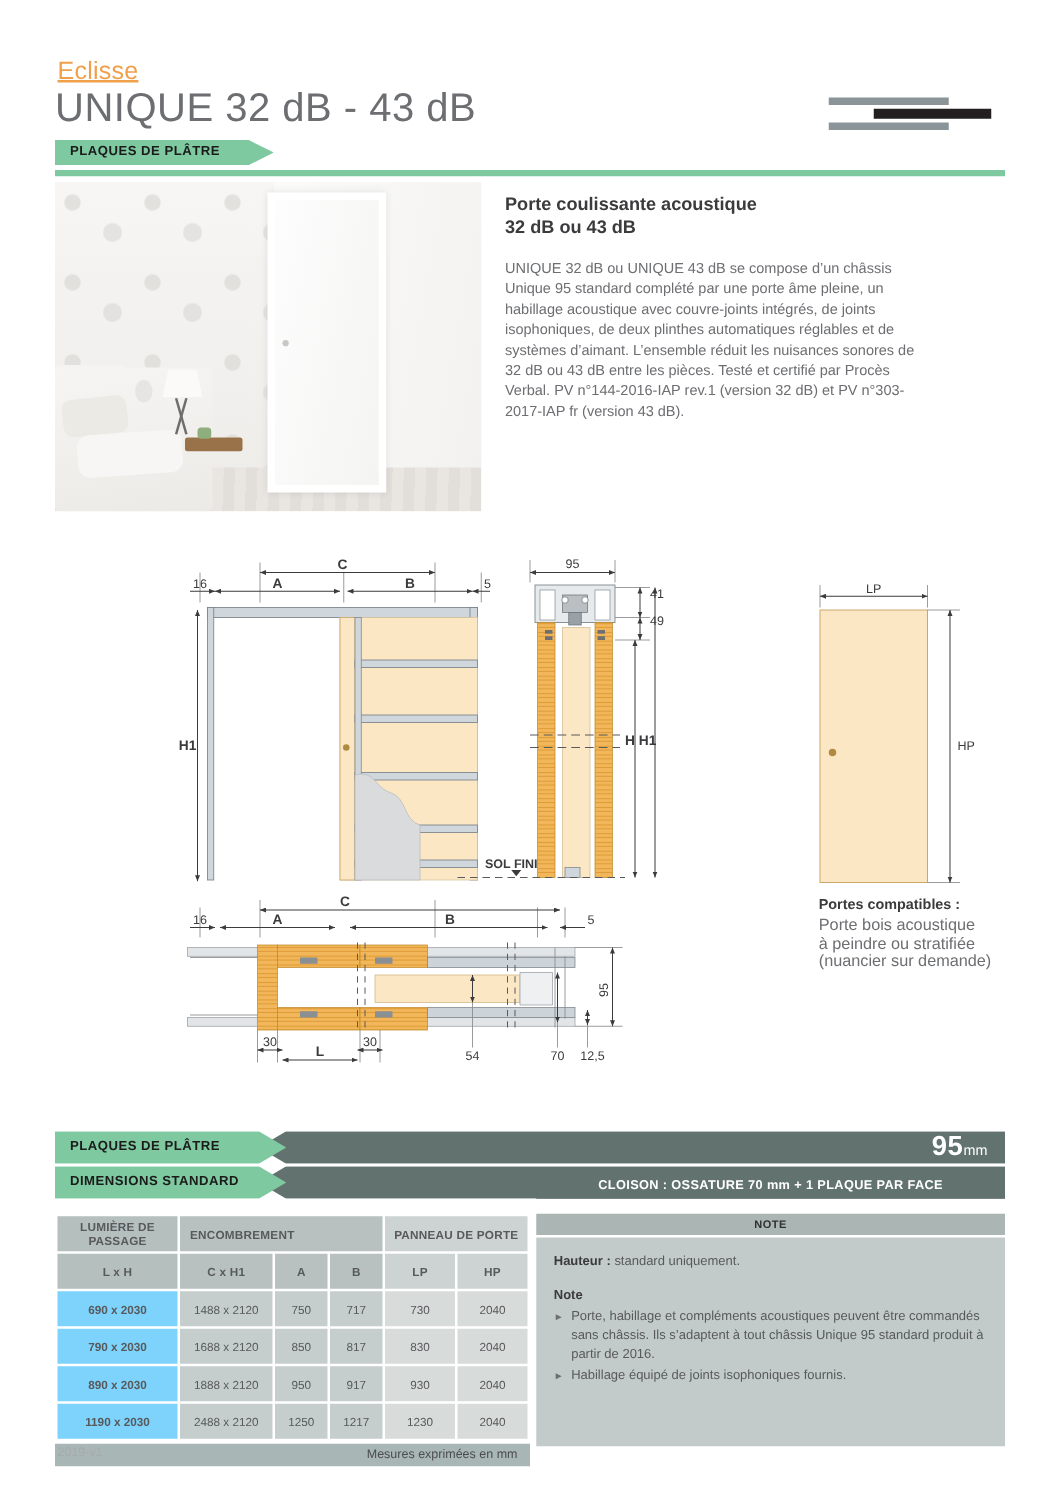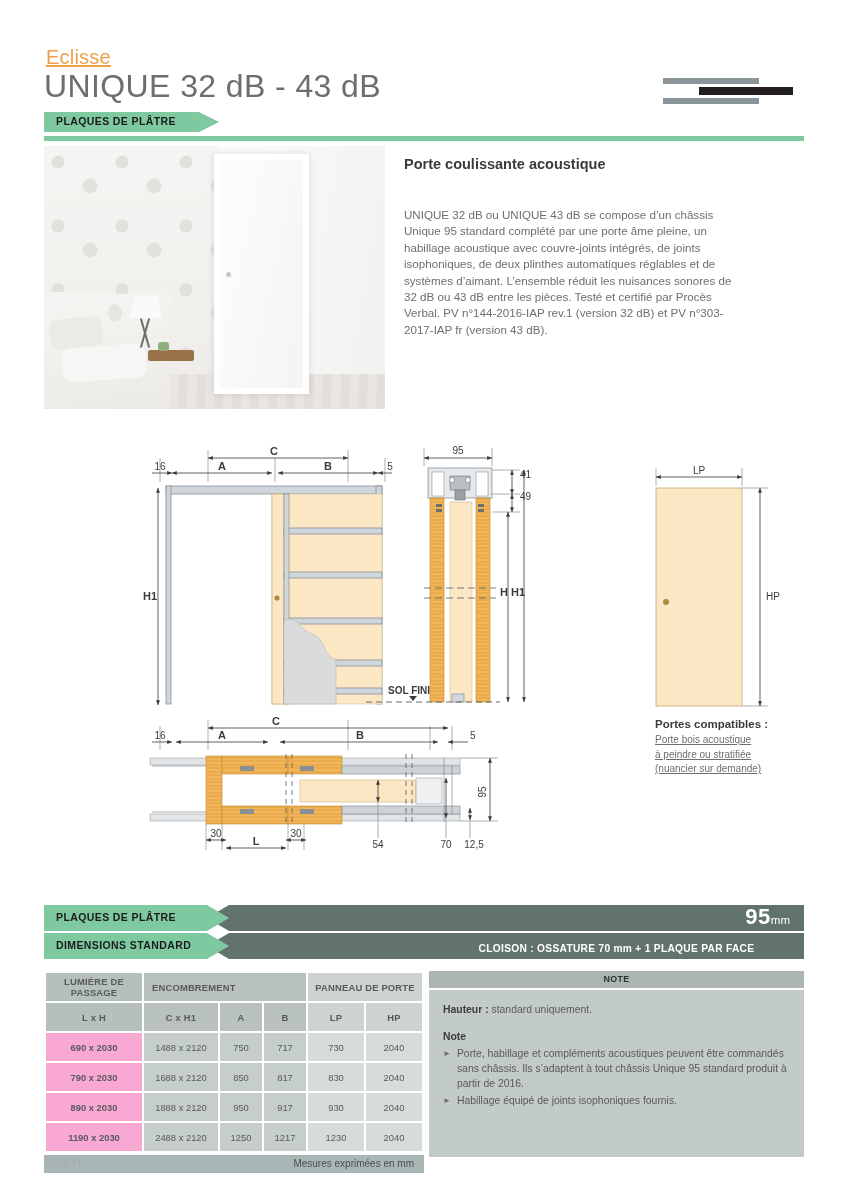--- a/index.html
+++ b/index.html
@@ -68,21 +68,21 @@
   #desc-body{left:404px;top:207px;width:330px;font-size:11.6px;line-height:16.4px;color:#6d6e71;}
 
   
   #drawings{left:0;top:420px;width:849px;height:470px;}
   .dim-txt{font-size:10px;fill:#3b3b3d;font-family:"Liberation Sans",sans-serif;}
   .dim-txt.b{font-weight:bold;font-size:11px;}
   .thin{stroke:#8a8d8f;stroke-width:.7;fill:none;}
 
   
   #compat-title{left:655px;top:718px;font-size:11.5px;font-weight:bold;color:#3b3b3d;}
-  #compat-body{left:655px;top:733px;width:160px;font-size:10px;line-height:14.6px;color:#6d6e71;text-decoration:underline;}
+  #compat-body{left:655px;top:733px;width:160px;font-size:13px;line-height:14.6px;color:#6d6e71;}
 
   
   #tbl{left:44px;top:905px;width:760px;}
   .row-band{position:relative;height:26px;margin-bottom:2px;}
   .row-band .green{position:absolute;left:0;top:0;height:26px;width:185px;background:#7ec9a0;
       clip-path:polygon(0 0,163px 0,185px 50%,163px 100%,0 100%);}
   .row-band .slate{position:absolute;left:163px;top:0;right:0;height:26px;background:#62736f;
       clip-path:polygon(22px 0,100% 0,100% 100%,22px 100%,0 50%);}
   .row-band .lbl{position:absolute;left:12px;top:6px;font-size:10.5px;font-weight:bold;
       color:#1b1b1b;letter-spacing:.4px;z-index:3;}
@@ -90,21 +90,21 @@
   #thick .n{font-size:22px;font-weight:bold;letter-spacing:.5px;}
   #thick .u{font-size:11.5px;}
   #cloison{position:absolute;left:385px;top:33px;right:0;height:21px;background:#62736f;}
   #cloison span{display:block;text-align:center;color:#fff;font-size:10.2px;font-weight:bold;
       letter-spacing:.3px;line-height:21px;}
 
   .tbl-wrap{position:relative;margin-top:12px;}
   table.dim{border-collapse:separate;border-spacing:2px;width:380px;table-layout:fixed;}
   table.dim th,table.dim td{font-size:9.4px;text-align:center;padding:0;height:28px;color:#58595b;}
   .g1{background:#b5bfbe;} .g2{background:#b8c1c0;} .g3{background:#ccd3d2;}
-  .c1{background:#f9a8d4;} .c2{background:#c6cecd;} .c3{background:#d7dcdb;}
+  .c1{background:#7dd3fc;} .c2{background:#c6cecd;} .c3{background:#d7dcdb;}
   .hdr{font-weight:bold;color:#2f3031;font-size:9.6px;letter-spacing:.2px;}
   td.k{font-weight:bold;color:#3b3b3d;font-size:9.8px;}
   #measures{margin-top:2px;width:380px;height:18px;background:#a9b6b6;}
   #measures span{display:block;text-align:right;padding-right:10px;line-height:18px;
       font-size:10px;color:#4c4d4f;}
 
   #note{position:absolute;left:385px;top:0;width:375px;}
   #note .nh{height:17px;background:#aab5b4;text-align:center;line-height:17px;
       font-size:8.8px;font-weight:bold;color:#2f3031;letter-spacing:.4px;}
   #note .nb{margin-top:2px;height:167px;background:#c3cbca;padding:12px 14px 0 14px;
@@ -148,20 +148,21 @@
   <div class="lampleg r"></div>
   <div class="nightstand"></div>
   <div class="plant"></div>
   <div class="doorframe"></div>
   <div class="doorleaf"></div>
   <div class="handle"></div>
 </div>
 
 <div class="abs" id="desc-title">
   <div>Porte coulissante acoustique</div>
+  <div>32 dB ou 43 dB</div>
 </div>
 <div class="abs" id="desc-body">UNIQUE 32 dB ou UNIQUE 43 dB se compose d’un châssis Unique 95 standard complété par une porte âme pleine, un habillage acoustique avec couvre-joints intégrés, de joints isophoniques, de deux plinthes automatiques réglables et de systèmes d’aimant. L’ensemble réduit les nuisances sonores de 32 dB ou 43 dB entre les pièces. Testé et certifié par Procès Verbal. PV n°144-2016-IAP rev.1 (version 32 dB) et PV n°303-2017-IAP fr (version 43 dB).</div>
 
 <div class="abs" id="drawings">
 <svg width="849" height="470" viewBox="0 0 849 470">
   <defs>
     <pattern id="wood" width="7" height="7" patternUnits="userSpaceOnUse">
       <rect width="7" height="7" fill="#f2b75a"></rect>
       <path d="M0 2 H7 M0 5 H7" stroke="#d9952f" stroke-width=".7"></path>
     </pattern>

